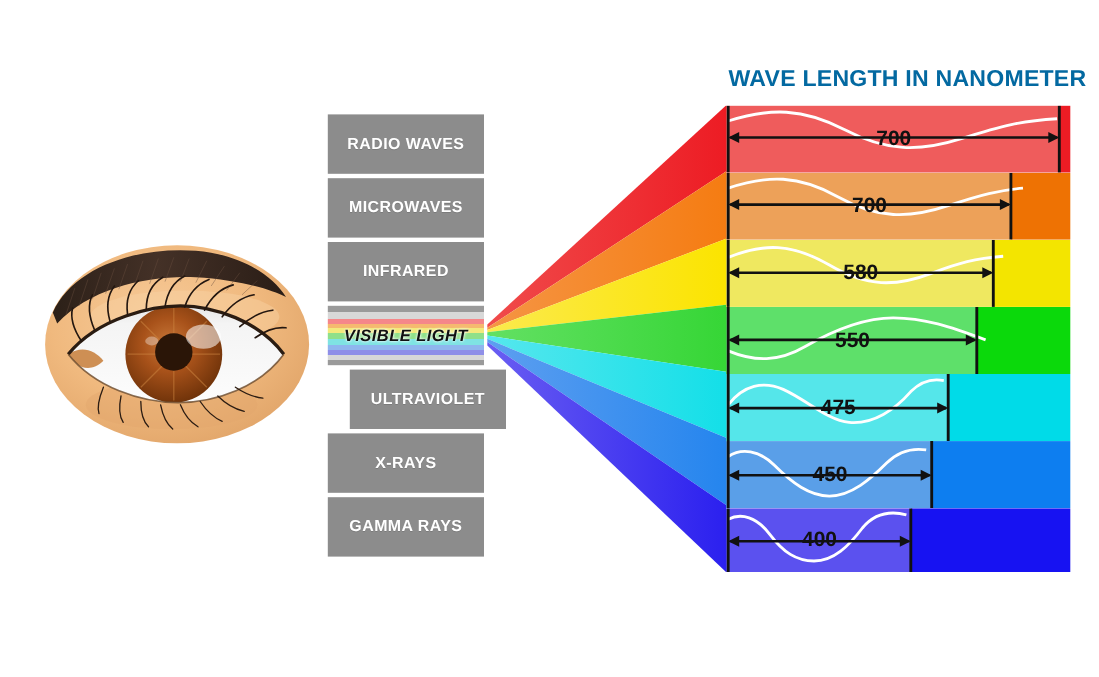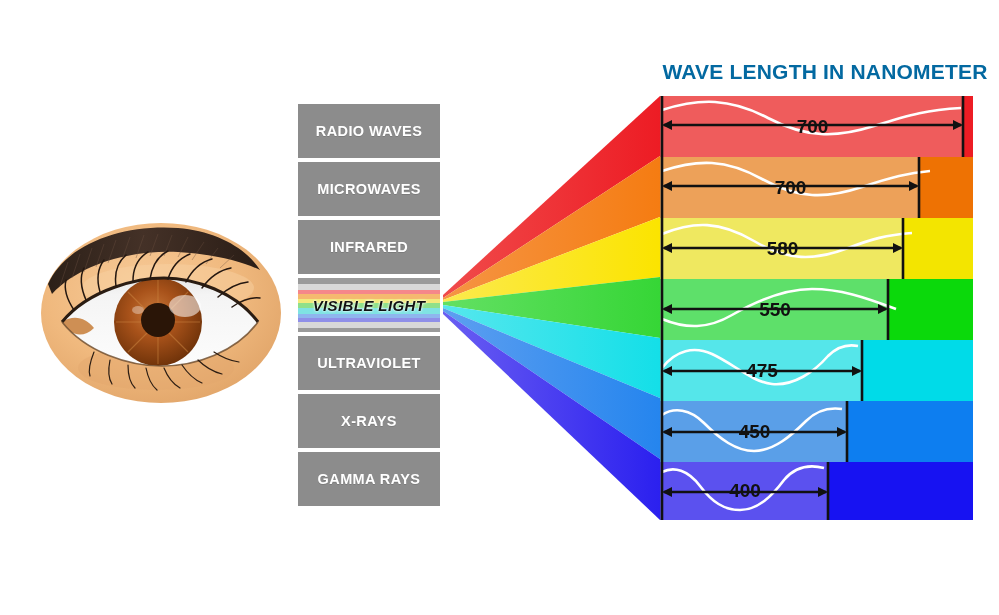--- a/index.html
+++ b/index.html
@@ -179,21 +179,21 @@
     </div>
     <div class="band-row" style="top:116px;">
       <span class="band-label">INFRARED</span>
     </div>
     <div class="band-row" style="top:58px;">
       <span class="band-label">MICROWAVES</span>
     </div>
     <div class="band-row visible-band" style="top:174px;font-style:italic;">
       <span class="band-label">VISIBLE LIGHT</span>
     </div>
-    <div class="band-row" style="top:232px;">
+    <div class="band-row" style="top:232px;margin-left:20px;">
       <span class="band-label">ULTRAVIOLET</span>
     </div>
     <div class="band-row" style="top:290px;">
       <span class="band-label">X-RAYS</span>
     </div>
     <div class="band-row" style="top:348px;">
       <span class="band-label">GAMMA RAYS</span>
     </div>
   </div>
 

